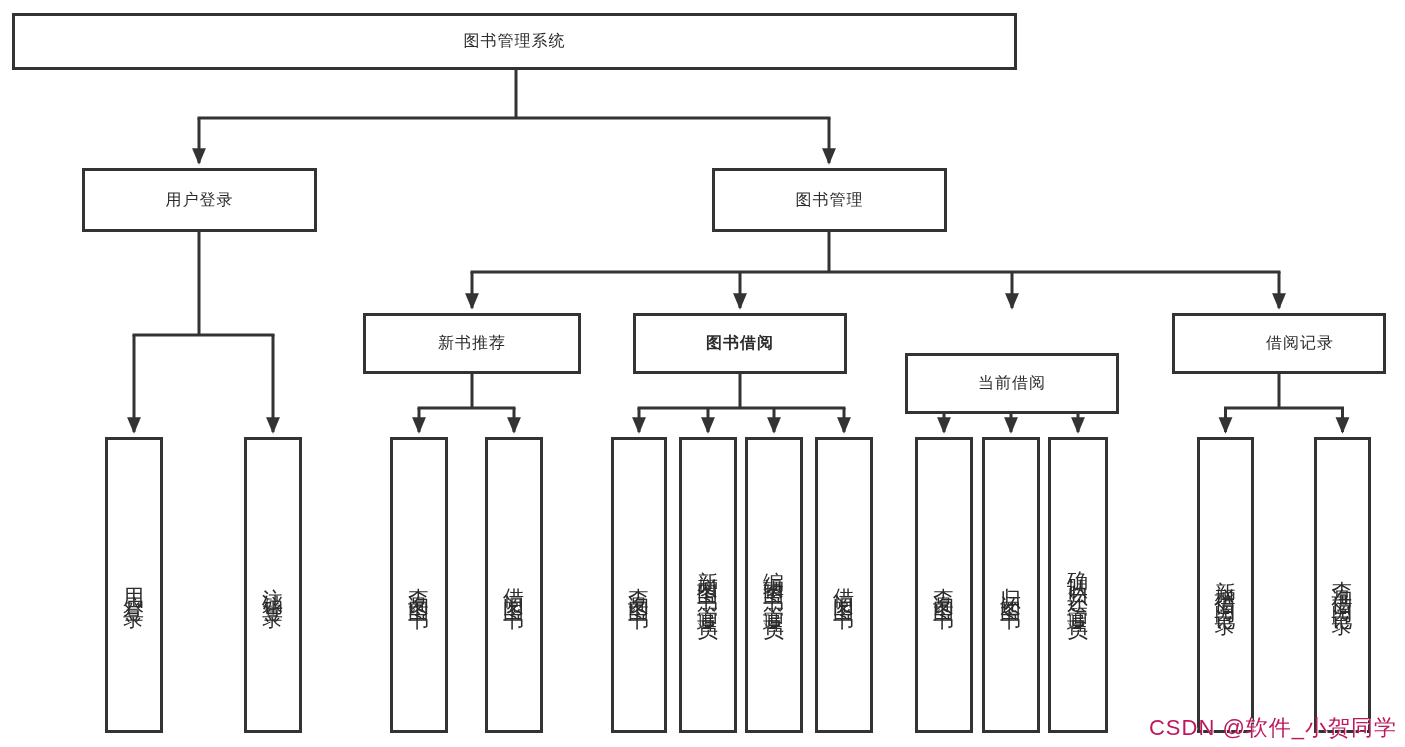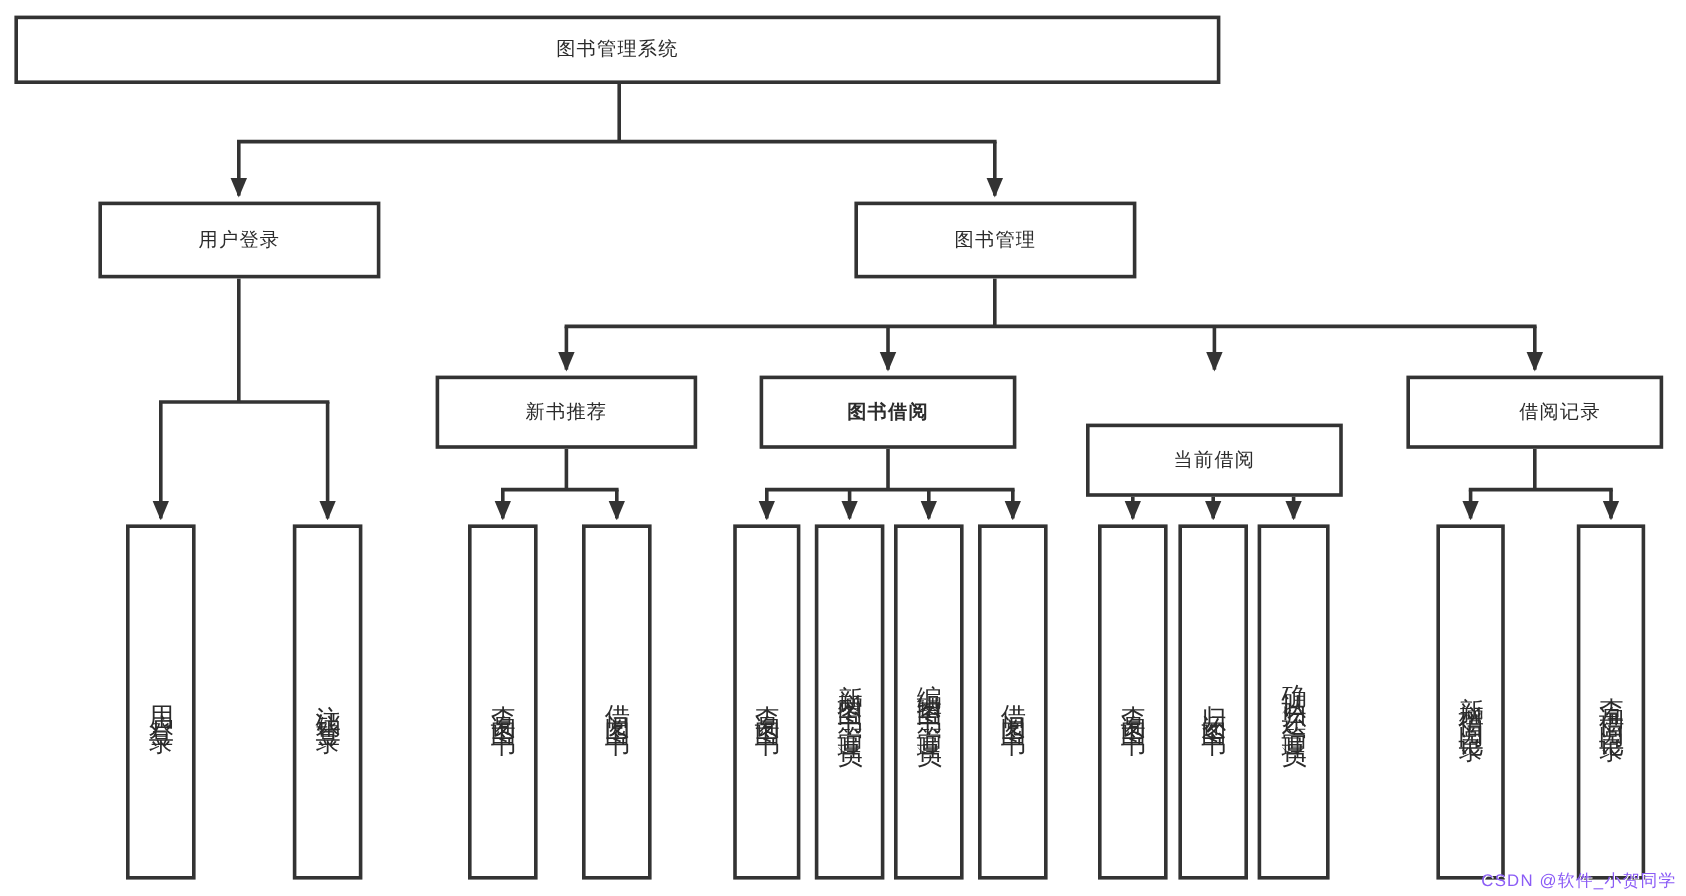--- a/index.html
+++ b/index.html
@@ -49,22 +49,22 @@
     text-orientation: mixed;
     letter-spacing: 7px;
     line-height: 1;
     top: 437px;
     height: 296px;
   }
   #watermark {
     position: absolute;
     right: 8px;
     bottom: 4px;
-    color: #8b5cf6;
-    font-size: 14px;
+    color: #be185d;
+    font-size: 22px;
     letter-spacing: 1px;
     text-shadow: 1px 1px 0 #ffffff;
   }
 </style>
 </head>
 <body>
 
 <div id="canvas">
 
   <svg id="connectors" viewBox="0 0 1405 747" xmlns="http://www.w3.org/2000/svg">

